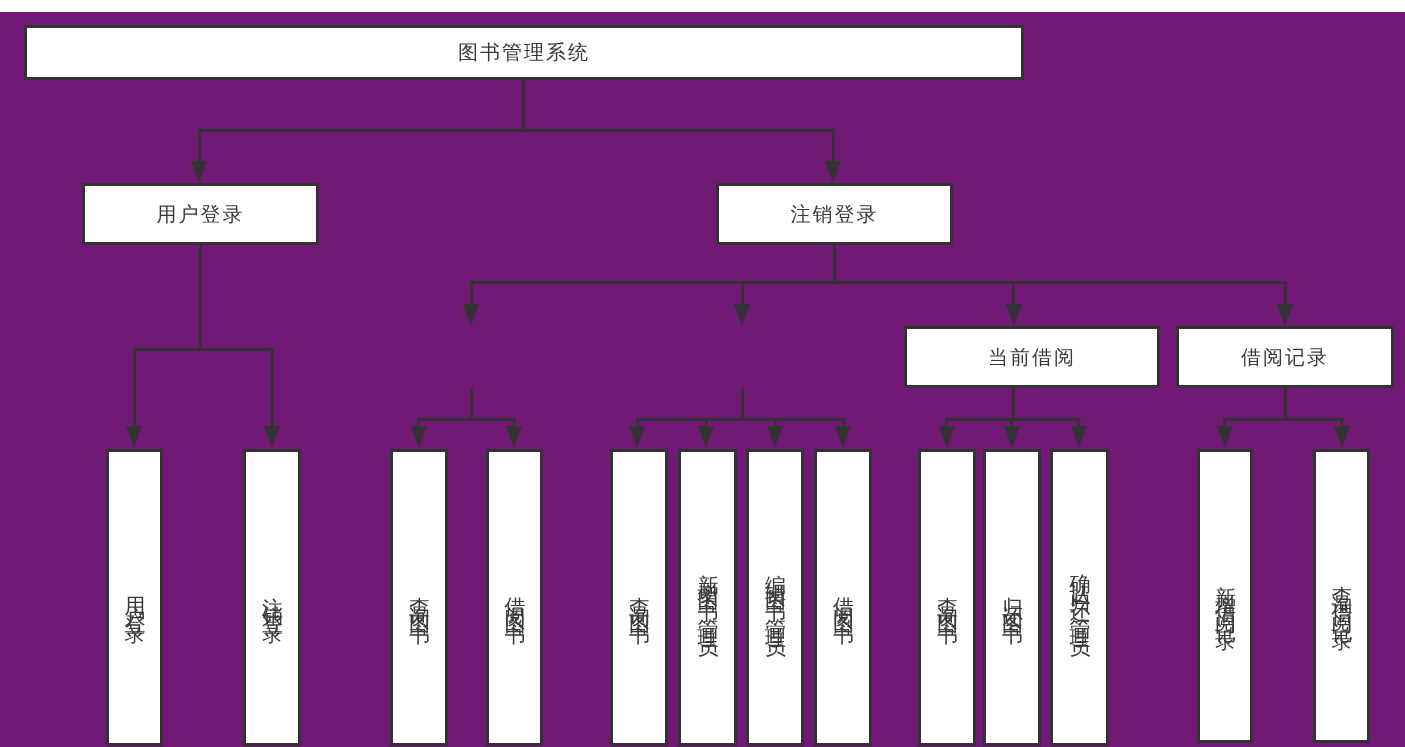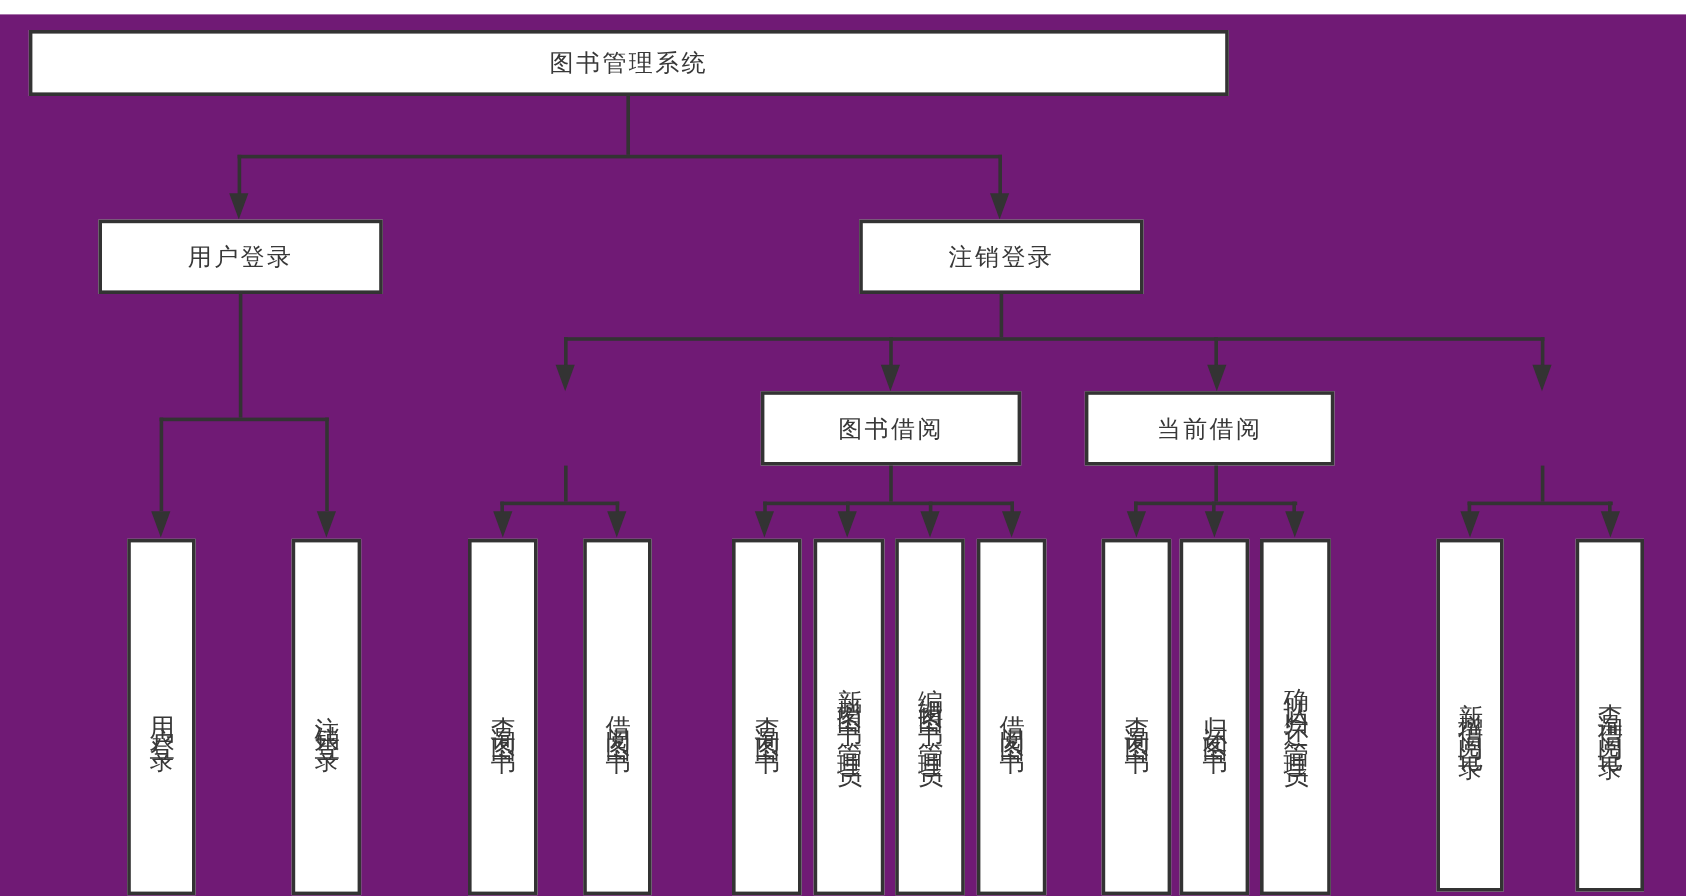--- a/index.html
+++ b/index.html
@@ -78,22 +78,22 @@
   <div class="hline" style="left:470px;top:269px;width:817px;"></div>
   <div class="stub" style="left:470px;top:269px;height:24px;"></div>
   <div class="arr" style="left:463px;top:292px;"></div>
   <div class="stub" style="left:741px;top:269px;height:24px;"></div>
   <div class="arr" style="left:734px;top:292px;"></div>
   <div class="stub" style="left:1012px;top:269px;height:24px;"></div>
   <div class="arr" style="left:1006px;top:292px;"></div>
   <div class="stub" style="left:1284px;top:269px;height:24px;"></div>
   <div class="arr" style="left:1277px;top:292px;"></div>
 
-  <div class="box" style="left:634px;top:314px;width:217px;height:62px;">图书借阅</div>
-  <div class="box" style="left:904px;top:314px;width:208px;height:62px;">当前借阅</div>
+  <div class="box" style="left:904px;top:314px;width:256px;height:62px;">当前借阅</div>
+  <div class="box" style="left:1176px;top:314px;width:218px;height:62px;">借阅记录</div>
 
   <div class="vline" style="left:470px;top:376px;height:30px;"></div>
   <div class="hline" style="left:417px;top:406px;width:99px;"></div>
   <div class="stub" style="left:417px;top:406px;height:10px;"></div>
   <div class="arr" style="left:411px;top:414px;"></div>
   <div class="stub" style="left:513px;top:406px;height:10px;"></div>
   <div class="arr" style="left:506px;top:414px;"></div>
 
   <div class="box leaf" style="left:390px;top:437px;width:58px;height:297px;">查询图书</div>
   <div class="box leaf" style="left:486px;top:437px;width:57px;height:297px;">借阅图书</div>

